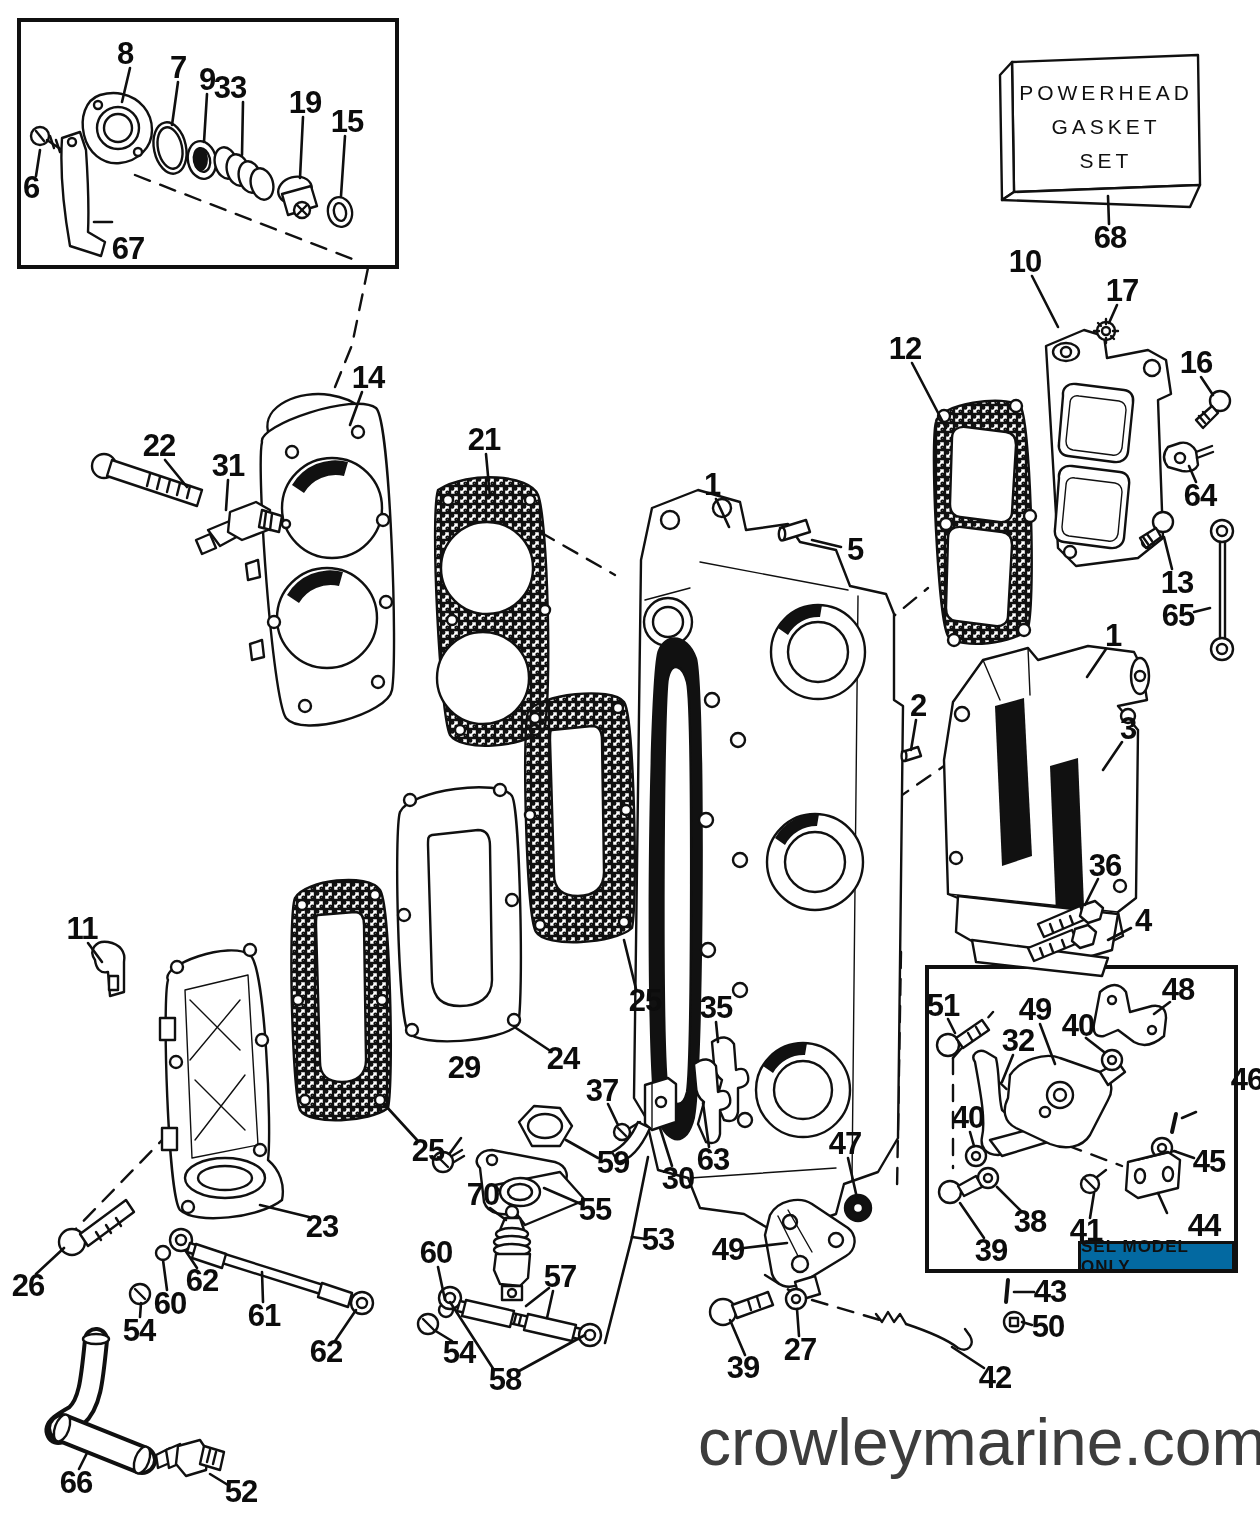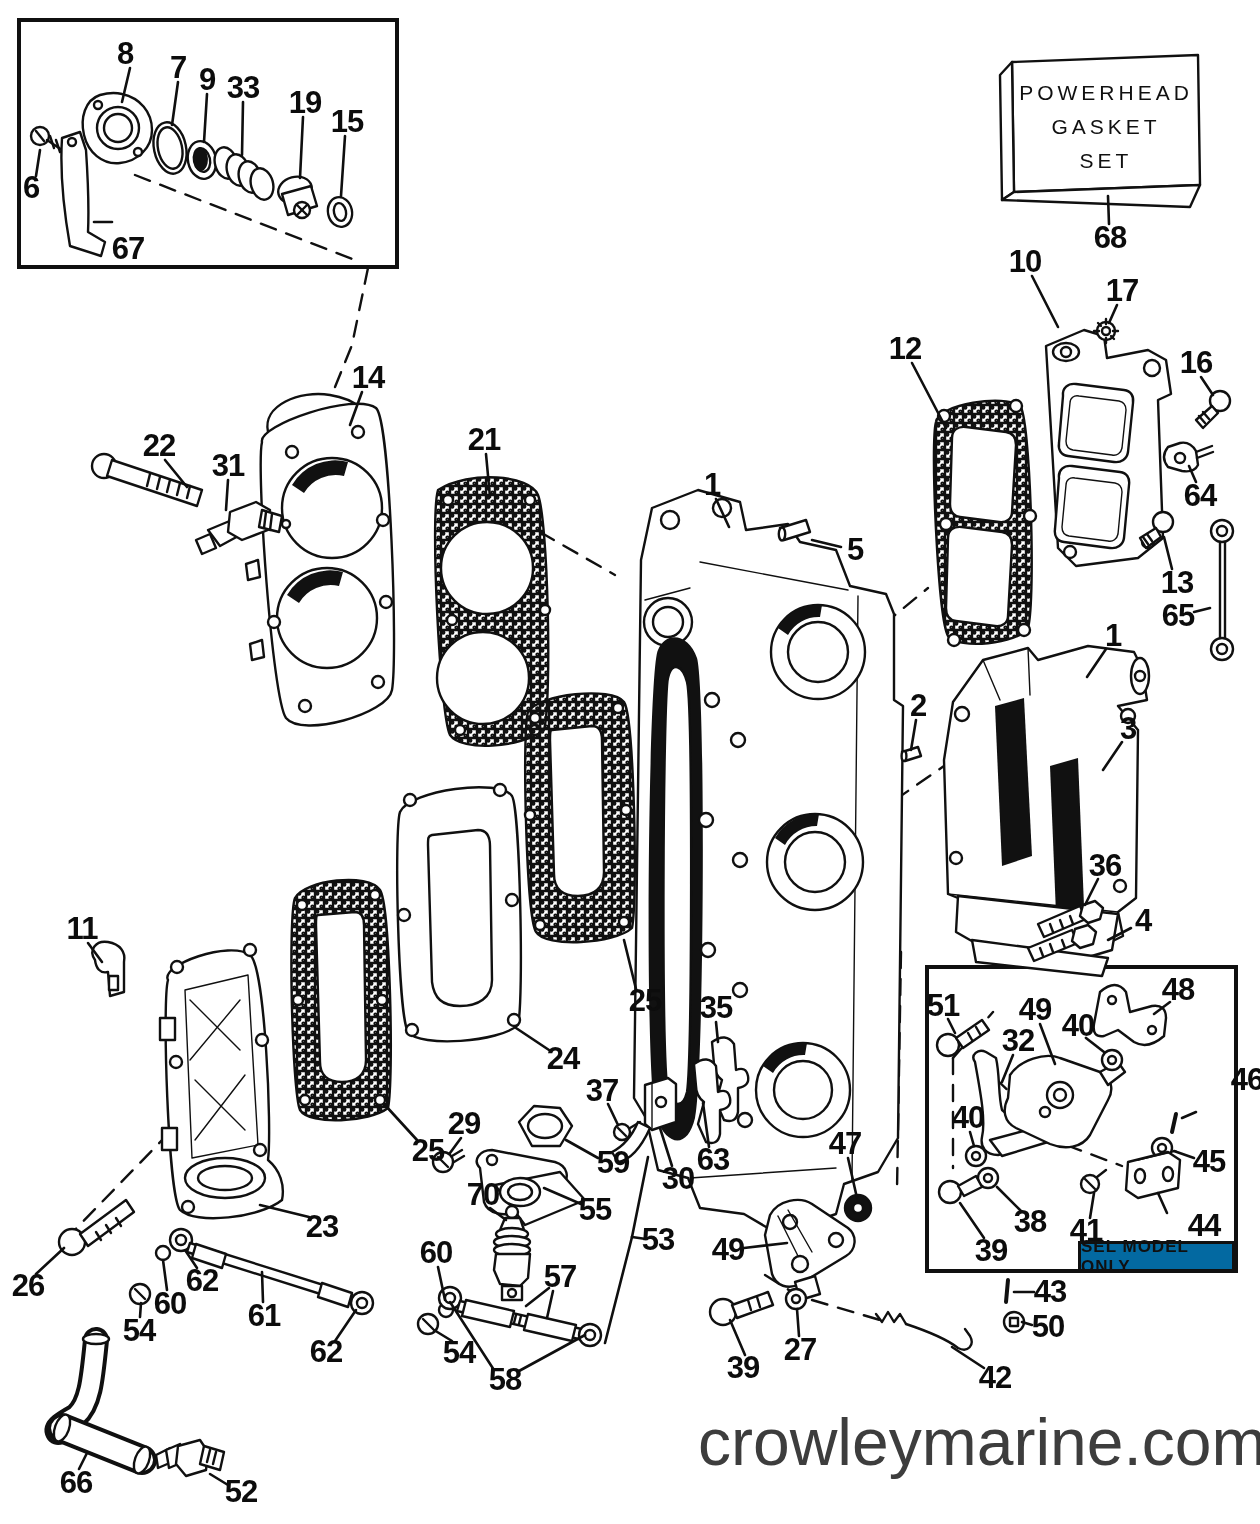--- a/index.html
+++ b/index.html
@@ -564,21 +564,21 @@
       <line x1="1090" y1="1218" x2="1094" y2="1193"></line>
       <line x1="1021" y1="1211" x2="997" y2="1187"></line>
       <line x1="984" y1="1238" x2="960" y2="1203"></line>
       <line x1="970" y1="1132" x2="974" y2="1146"></line>
     </svg>
 
   <div id="labels">
       <div class="part-label" style="left: 125px; top: 54px;">8</div>
       <div class="part-label" style="left: 178px; top: 68px;">7</div>
       <div class="part-label" style="left: 207px; top: 80px;">9</div>
-      <div class="part-label" style="left: 243px; top: 88px; text-align: right;">33</div>
+      <div class="part-label" style="left: 230px; top: 88px; text-align: right;">33</div>
       <div class="part-label" style="left: 305px; top: 103px;">19</div>
       <div class="part-label" style="left: 347px; top: 122px;">15</div>
       <div class="part-label" style="left: 31px; top: 188px;">6</div>
       <div class="part-label" style="left: 128px; top: 223px; margin-top: 26px;">67</div>
       <div class="part-label" style="left: 1110px; top: 238px;">68</div>
       <div class="part-label" style="left: 1025px; top: 262px;">10</div>
       <div class="part-label" style="left: 1122px; top: 291px;">17</div>
       <div class="part-label" style="left: 905px; top: 349px;">12</div>
       <div class="part-label" style="left: 1196px; top: 363px; text-align: center;">16</div>
       <div class="part-label" style="left: 1200px; top: 496px;">64</div>
@@ -595,21 +595,21 @@
       <div class="part-label" style="left: 1128px; top: 729px;">3</div>
       <div class="part-label" style="left: 1105px; top: 866px;">36</div>
       <div class="part-label" style="left: 1143px; top: 921px;">4</div>
       <div class="part-label" style="left: 82px; top: 929px;">11</div>
       <div class="part-label" style="left: 428px; top: 1151px;">25</div>
       <div class="part-label" style="left: 322px; top: 1227px;">23</div>
       <div class="part-label" style="left: 563px; top: 1059px;">24</div>
       <div class="part-label" style="left: 645px; top: 1001px;">25</div>
       <div class="part-label" style="left: 716px; top: 1008px;">35</div>
       <div class="part-label" style="left: 602px; top: 1091px;">37</div>
-      <div class="part-label" style="left: 464px; top: 1124px;">29</div>
+      <div class="part-label" style="left: 464px; top: 1068px;">29</div>
       <div class="part-label" style="left: 613px; top: 1163px;">59</div>
       <div class="part-label" style="left: 595px; top: 1210px;">55</div>
       <div class="part-label" style="left: 678px; top: 1179px;">30</div>
       <div class="part-label" style="left: 713px; top: 1160px;">63</div>
       <div class="part-label" style="left: 483px; top: 1195px;">70</div>
       <div class="part-label" style="left: 658px; top: 1240px;">53</div>
       <div class="part-label" style="left: 436px; top: 1253px;">60</div>
       <div class="part-label" style="left: 560px; top: 1277px;">57</div>
       <div class="part-label" style="left: 459px; top: 1353px;">54</div>
       <div class="part-label" style="left: 505px; top: 1380px;">58</div>

